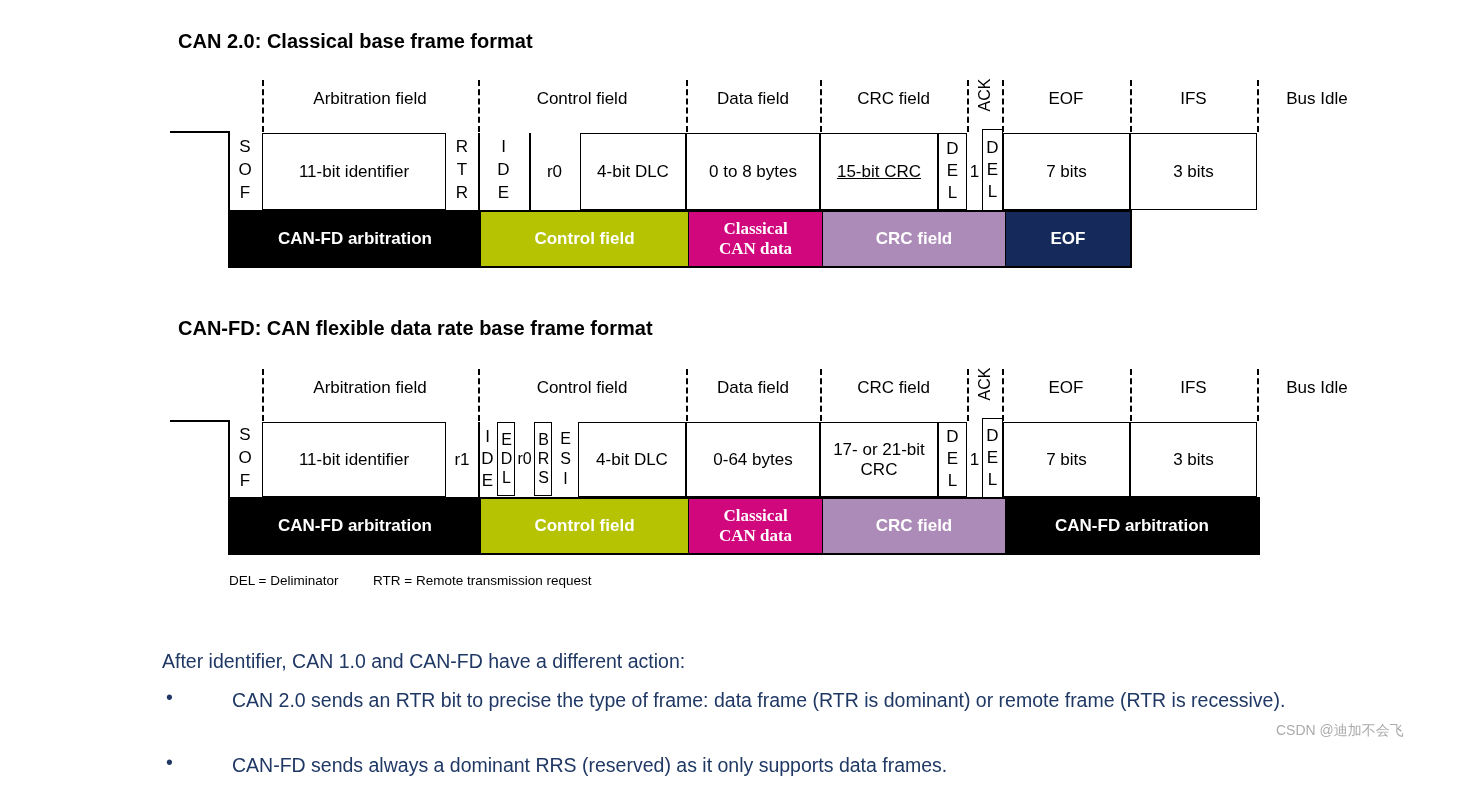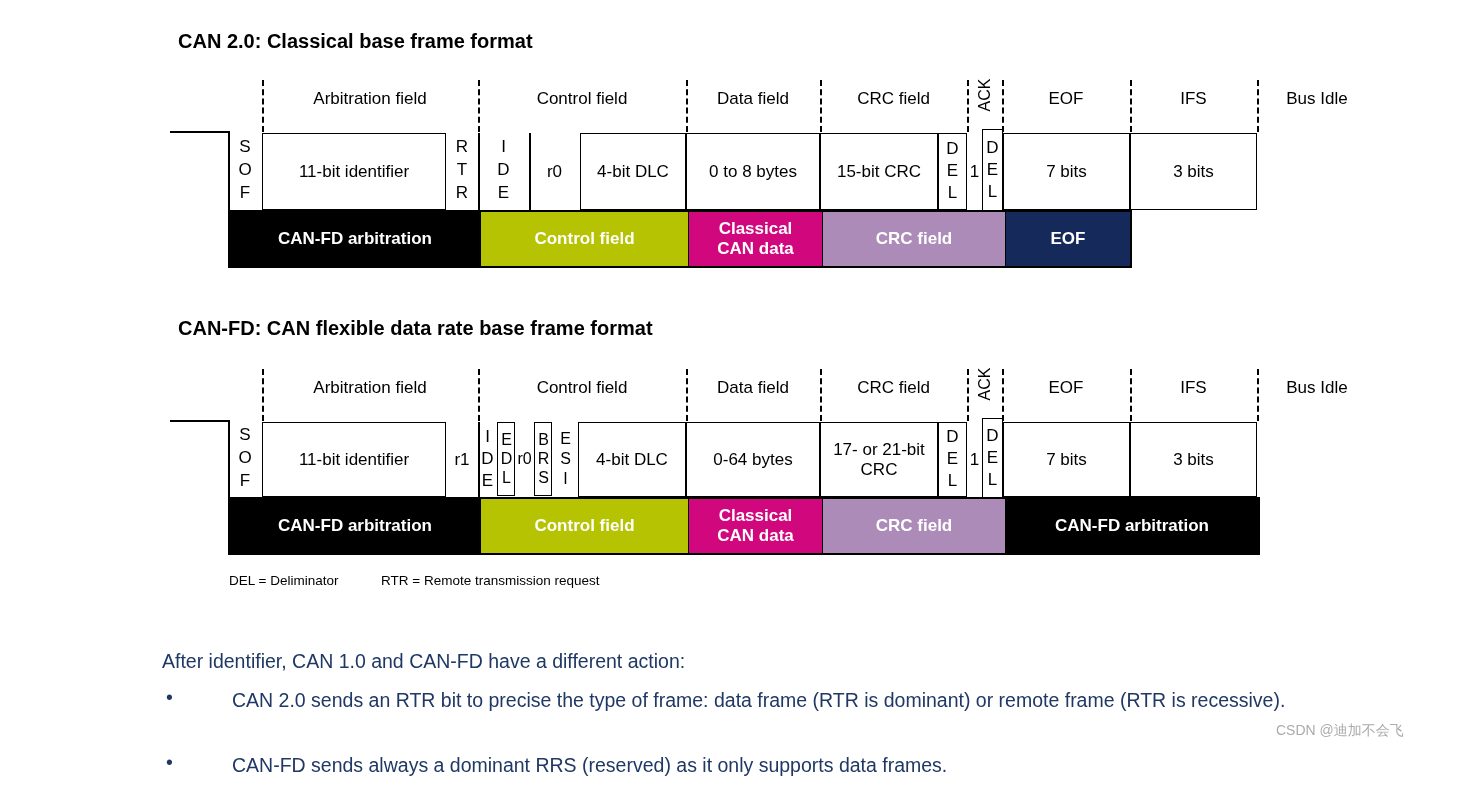--- a/index.html
+++ b/index.html
@@ -21,21 +21,21 @@
   }
   .box { border:1.5px solid #000; background:#fff; }
   .vtext { writing-mode:vertical-rl; text-orientation:upright; letter-spacing:4px; line-height:1; }
   .bar { position:absolute; display:flex; border:2px solid #000; box-sizing:border-box; background:#fff; }
   .seg { display:flex; align-items:center; justify-content:center; color:#fff;
          font-weight:bold; font-size:17px; text-align:center; line-height:1.2;
          box-sizing:border-box; }
   .seg + .seg { border-left:1px solid #000; }
   .seg-blue   { background:#000000; }
   .seg-green  { background:#B5C303; }
-  .seg-magenta{ background:#D1077E; }
+  .seg-magenta{ background:#D1077E;font-family:Liberation Serif, serif; }
   .seg-purple { background:#AC8BB8; }
   .seg-navy   { background:#16295B; }
   .footnote { position:absolute; font-size:13.5px; white-space:nowrap; }
   .note { position:absolute; font-size:19.5px; color:#1F3864; line-height:29px; }
   .bullet { position:absolute; font-size:19.5px; color:#1F3864; }
   .watermark { position:absolute; font-size:14px; color:#ABABAB; white-space:nowrap; }
 </style>
 </head>
 <body>
 
@@ -80,21 +80,21 @@
   <div class="sep" style="left:529px; top:133px; height:77px;"></div>
   <div class="opencell" style="left:529px; top:133px; width:51px; height:77px;">
     <span>r0</span>
   </div>
   <div class="box" style="left:580px; top:133px; width:106px; height:77px;">
     <span>4-bit DLC</span>
   </div>
   <div class="box" style="left:686px; top:133px; width:134px; height:77px;">
     <span>0 to 8 bytes</span>
   </div>
-  <div class="box" style="left:820px; top:133px; width:118px; height:77px;">
+  <div class="box" style="left:820px; top:133px; width:118px; height:77px;text-decoration:underline;">
     <span>15-bit CRC</span>
   </div>
   <div class="box" style="left:938px; top:133px; width:29px; height:77px;">
     <span class="vtext" style="letter-spacing:3px;">DEL</span>
   </div>
   <div class="opencell" style="left:967px; top:133px; width:15px; height:77px;">
     <span>1</span>
   </div>
   <div class="box" style="left:982px; top:129px; width:21px; height:83px;">
     <span class="vtext" style="letter-spacing:3px;">DEL</span>
@@ -209,21 +209,21 @@
     </div>
     <div class="seg seg-purple" style="width:183px;">
       <span>CRC field</span>
     </div>
     <div class="seg seg-blue" style="flex:1;">
       <span>CAN-FD arbitration</span>
     </div>
   </div>
 
   <div class="footnote" style="left:229px; top:573px;">DEL = Deliminator</div>
-  <div class="footnote" style="left:381px; top:573px;">RTR = Remote transmission request</div>
+  <div class="footnote" style="left:373px; top:573px;">RTR = Remote transmission request</div>
 
   <div class="note" style="left:162px; top:647px; width:1200px;">After identifier, CAN 1.0 and CAN-FD have a different action:</div>
 
   <div class="bullet" style="left:166px; top:686px;">•</div>
   <div class="note" style="left:232px; top:686px; width:1095px;">CAN 2.0 sends an RTR bit to precise the type of frame: data frame (RTR is dominant) or remote frame (RTR is recessive).</div>
 
   <div class="bullet" style="left:166px; top:751px;">•</div>
   <div class="note" style="left:232px; top:751px; width:1095px;">CAN-FD sends always a dominant RRS (reserved) as it only supports data frames.</div>
 
   <div class="watermark" style="left:1276px; top:722px;">CSDN @迪加不会飞</div>

